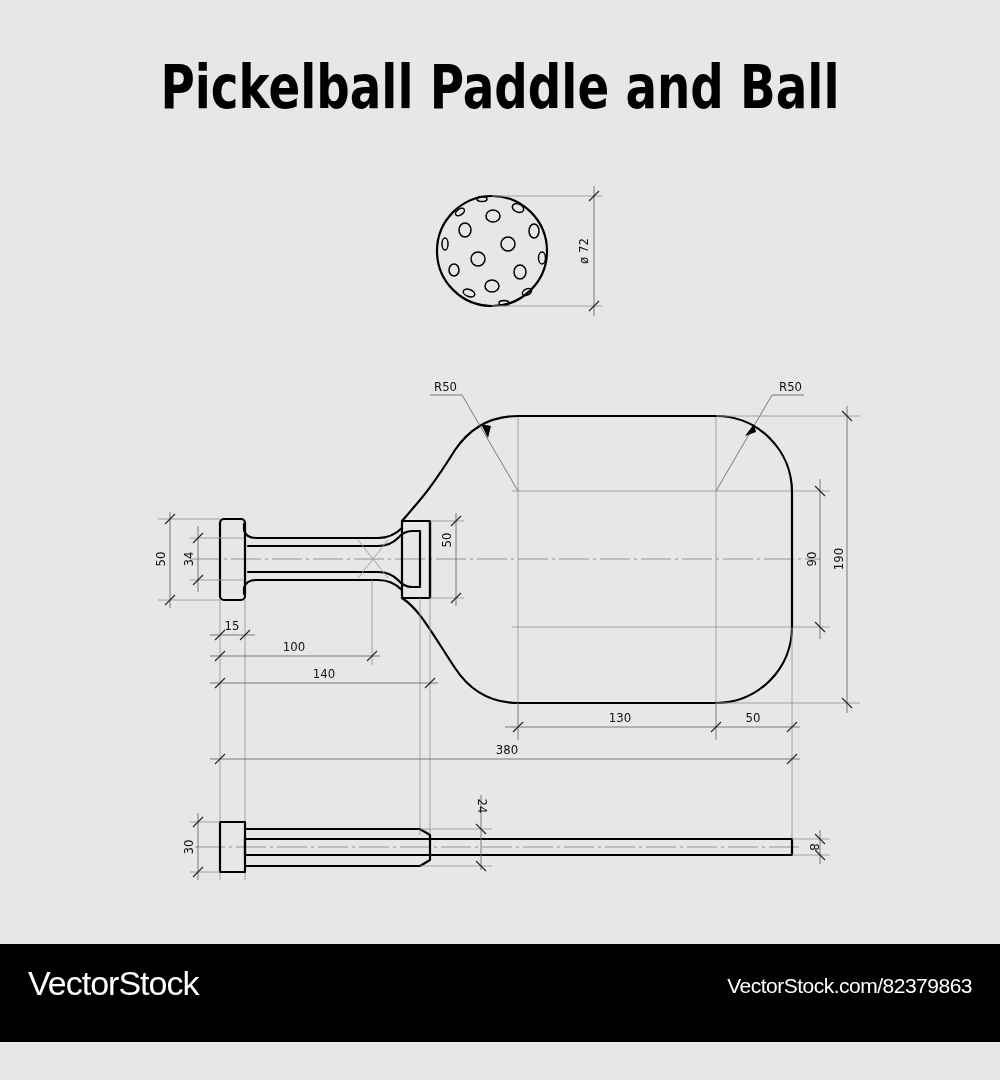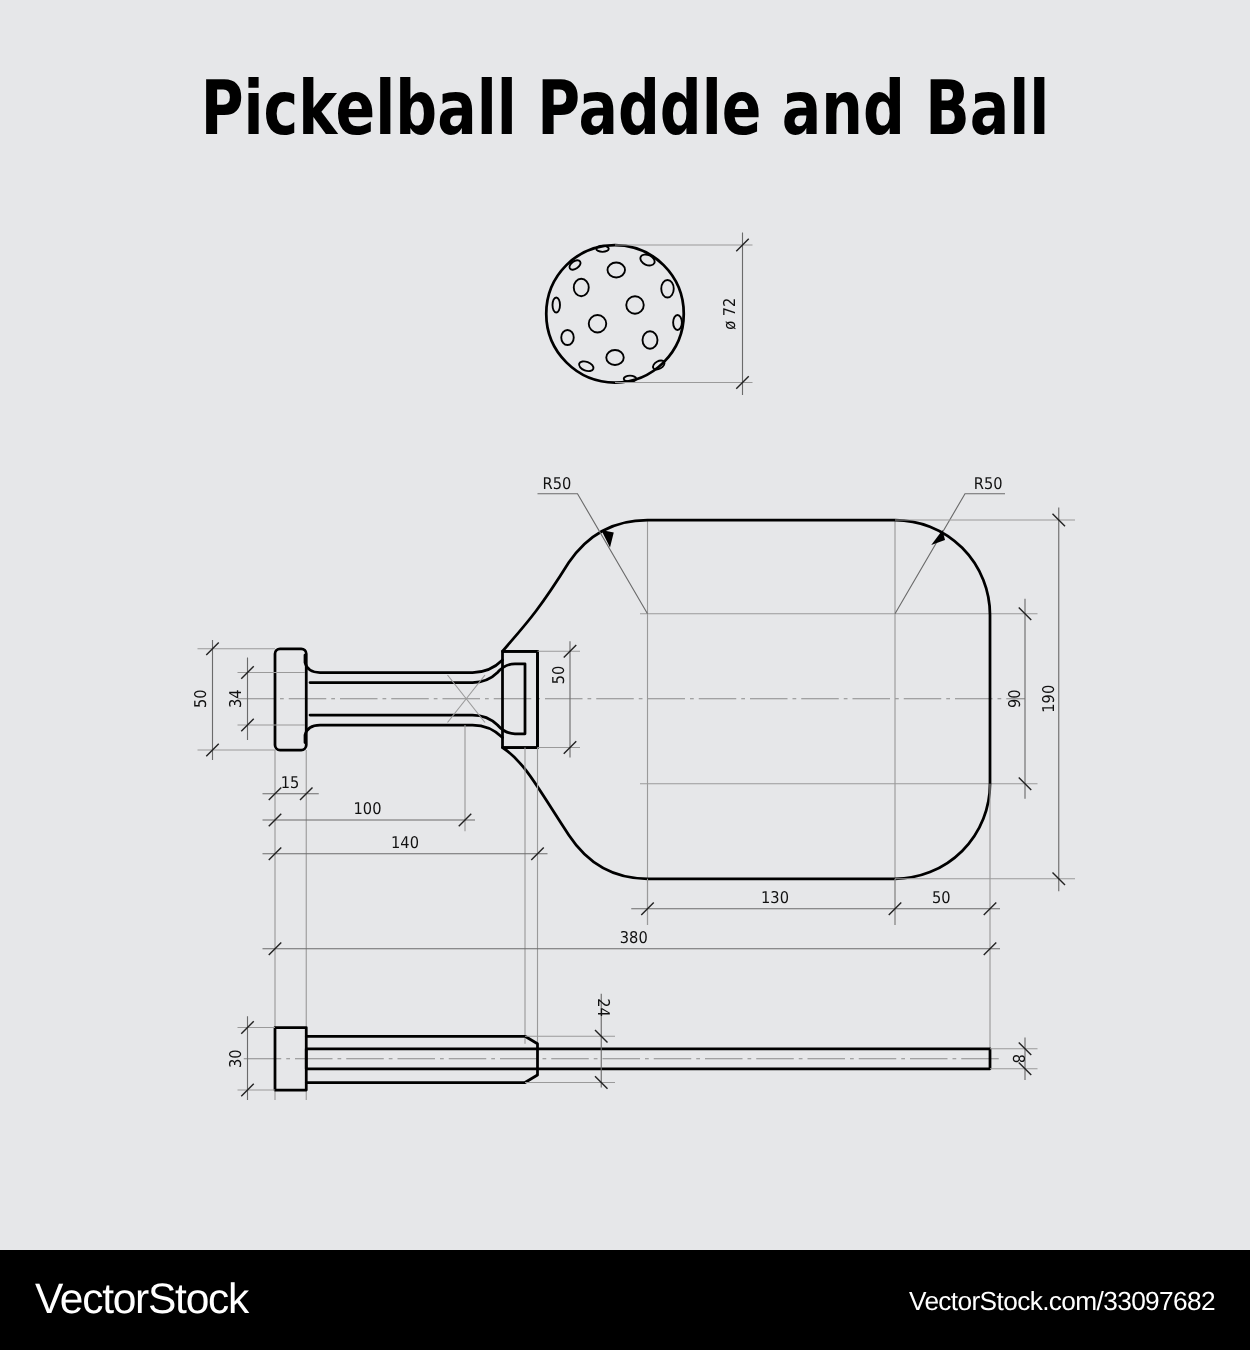--- a/index.html
+++ b/index.html
@@ -17,21 +17,21 @@
     letter-spacing: 0px;
   }
   svg.drawing { position: absolute; left: 0; top: 0; }
   .ol { fill: none; stroke: #000; stroke-width: 2.2; stroke-linejoin: round; stroke-linecap: round; }
   .dim { fill: none; stroke: #6b6b6b; stroke-width: 0.9; }
   .ext { fill: none; stroke: #9a9a9a; stroke-width: 0.9; }
   .cl { fill: none; stroke: #8a8a8a; stroke-width: 0.9; stroke-dasharray: 30 4 3 4; }
   .tick { stroke: #222; stroke-width: 1.1; }
   .dtxt { font-family: "DejaVu Sans Condensed", "DejaVu Sans", sans-serif; font-size: 13px; fill: #111; }
   .footer {
-    position: absolute; left: 0; top: 1000px; width: 1000px; height: 80px;
+    position: absolute; left: 0; top: 944px; width: 1000px; height: 98px;
     background: #000; color: #fff;
   }
   .footer .brand {
     position: absolute; left: 28px; top: 20px; font-size: 34px;
     font-family: "Liberation Sans", sans-serif; letter-spacing: -1px;
   }
   .footer .link {
     position: absolute; right: 28px; top: 30px; font-size: 21px;
     font-family: "Liberation Sans", sans-serif; letter-spacing: -0.5px;
   }
@@ -198,14 +198,14 @@
     <line class="ext" x1="792" y1="855" x2="830" y2="855"></line>
     <line class="dim" x1="820" y1="830" x2="820" y2="864"></line>
     <line class="tick" x1="815" y1="834" x2="825" y2="844"></line>
     <line class="tick" x1="815" y1="850" x2="825" y2="860"></line>
     <text class="dtxt" transform="translate(810 847) rotate(90)" text-anchor="middle">8</text>
   </g>
 </svg>
 
 <div class="footer">
   <div class="brand">VectorStock</div>
-  <div class="link">VectorStock.com/33097682</div>
+  <div class="link">VectorStock.com/82379863</div>
 </div>
 
 </body></html>

